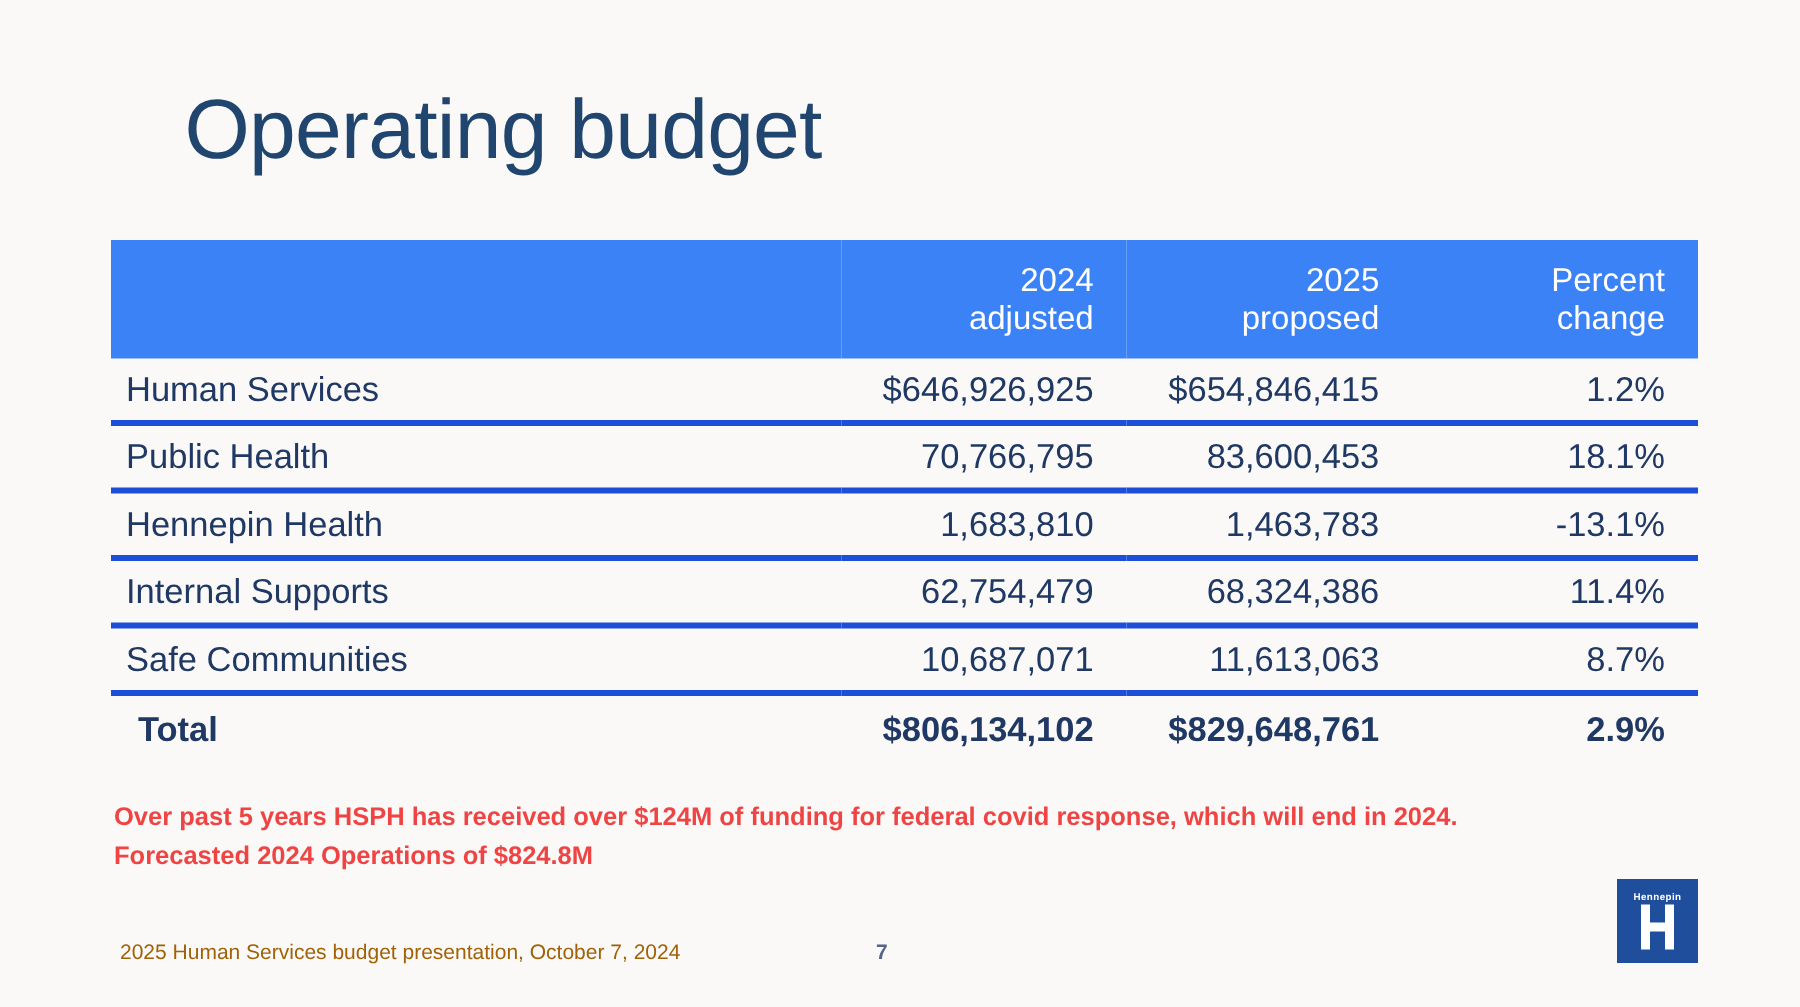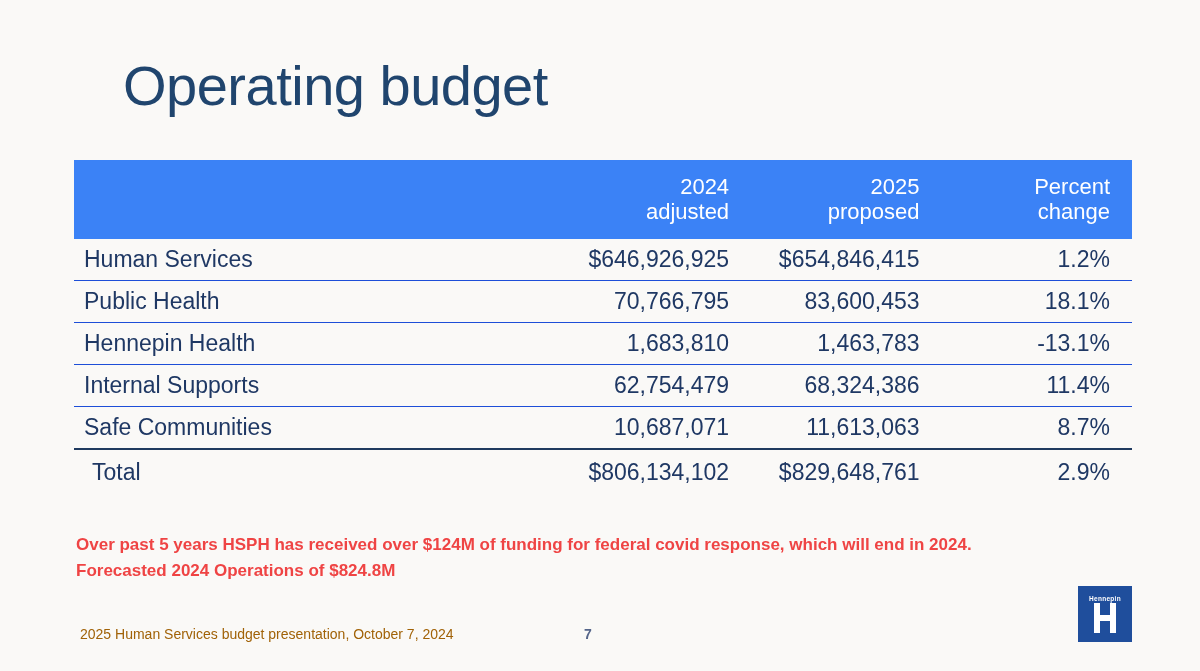--- a/index.html
+++ b/index.html
@@ -56,33 +56,33 @@
     line-height: 1.15;
   }
   .budget-table thead th.blank {
     text-align: left;
   }
   .budget-table tbody td {
     font-size: 23px;
     color: #1f3864;
     padding: 7px 22px 7px 10px;
     text-align: right;
-    border-bottom: 1px solid #1d4ed8;
+    border-bottom: 4px solid #1d4ed8;
     background: transparent;
     white-space: nowrap;
   }
   .budget-table tbody td.label {
     text-align: left;
     padding-left: 10px;
   }
   .budget-table tbody tr:first-child td {
     border-top: none;
   }
   .budget-table tbody tr.total-row td {
-    font-weight: normal;
+    font-weight: bold;
     border-bottom: none;
     border-top: 2px solid #1f3a5f;
     padding-top: 9px;
     padding-bottom: 9px;
   }
   .budget-table tbody tr.total-row td.label {
     padding-left: 18px;
   }
   .footnote {
     position: absolute;

